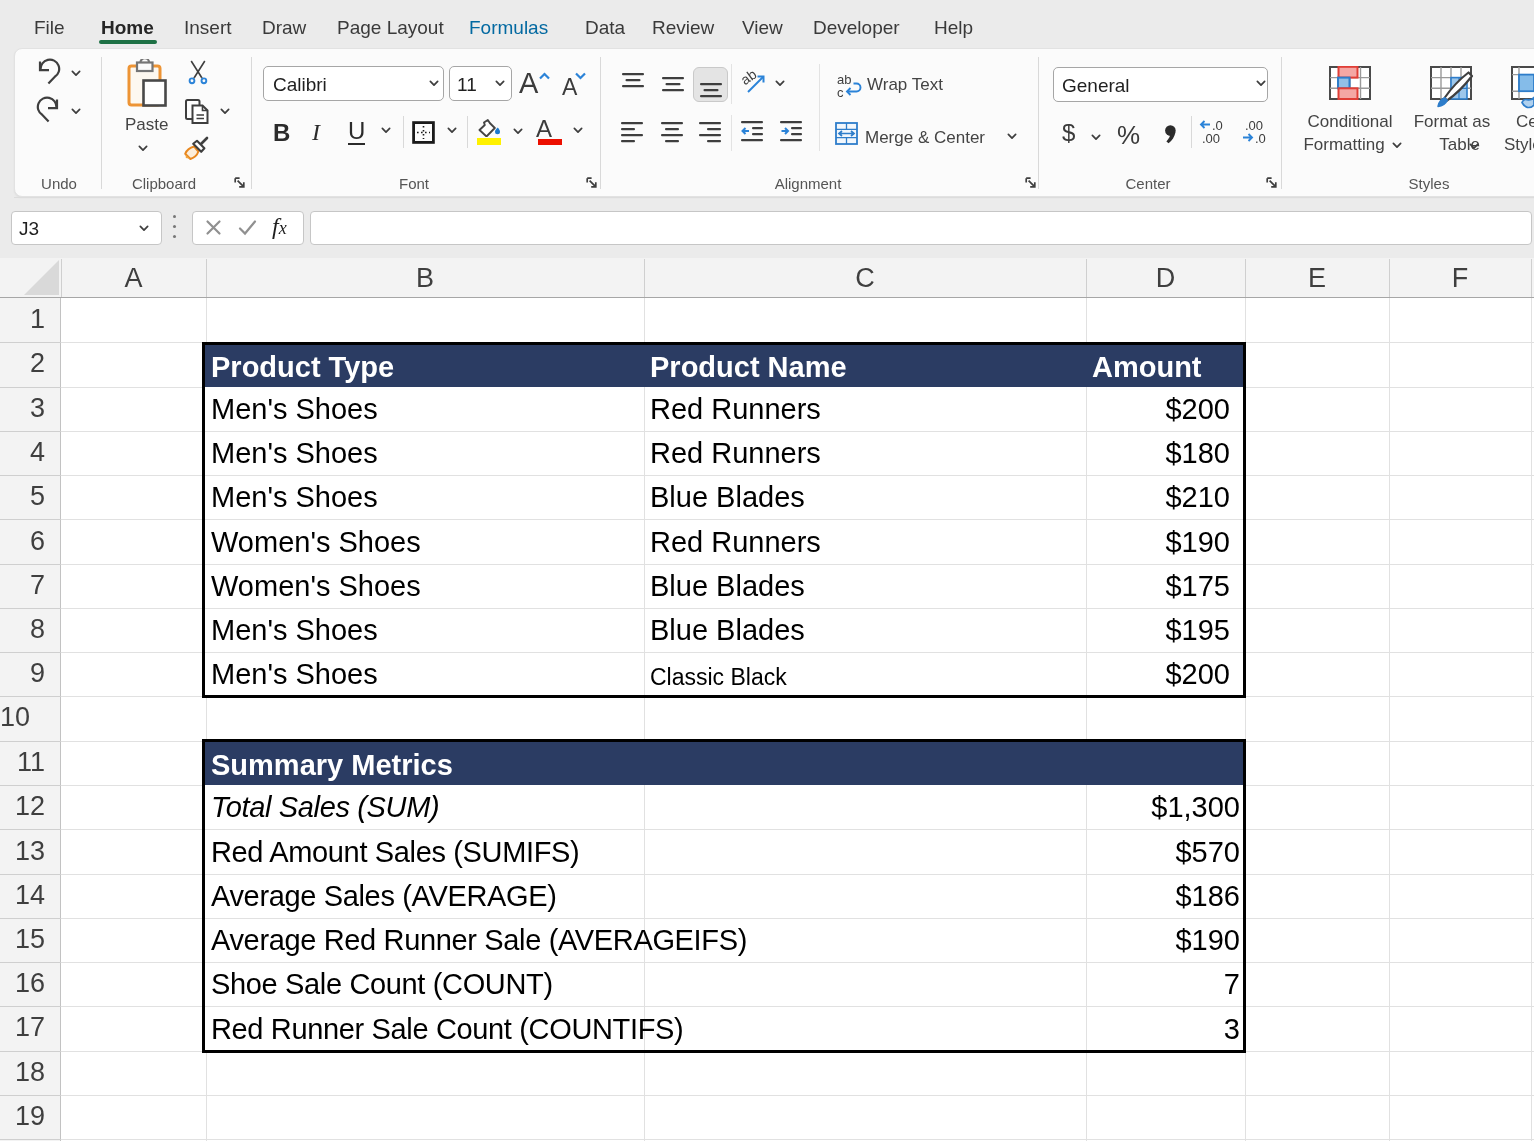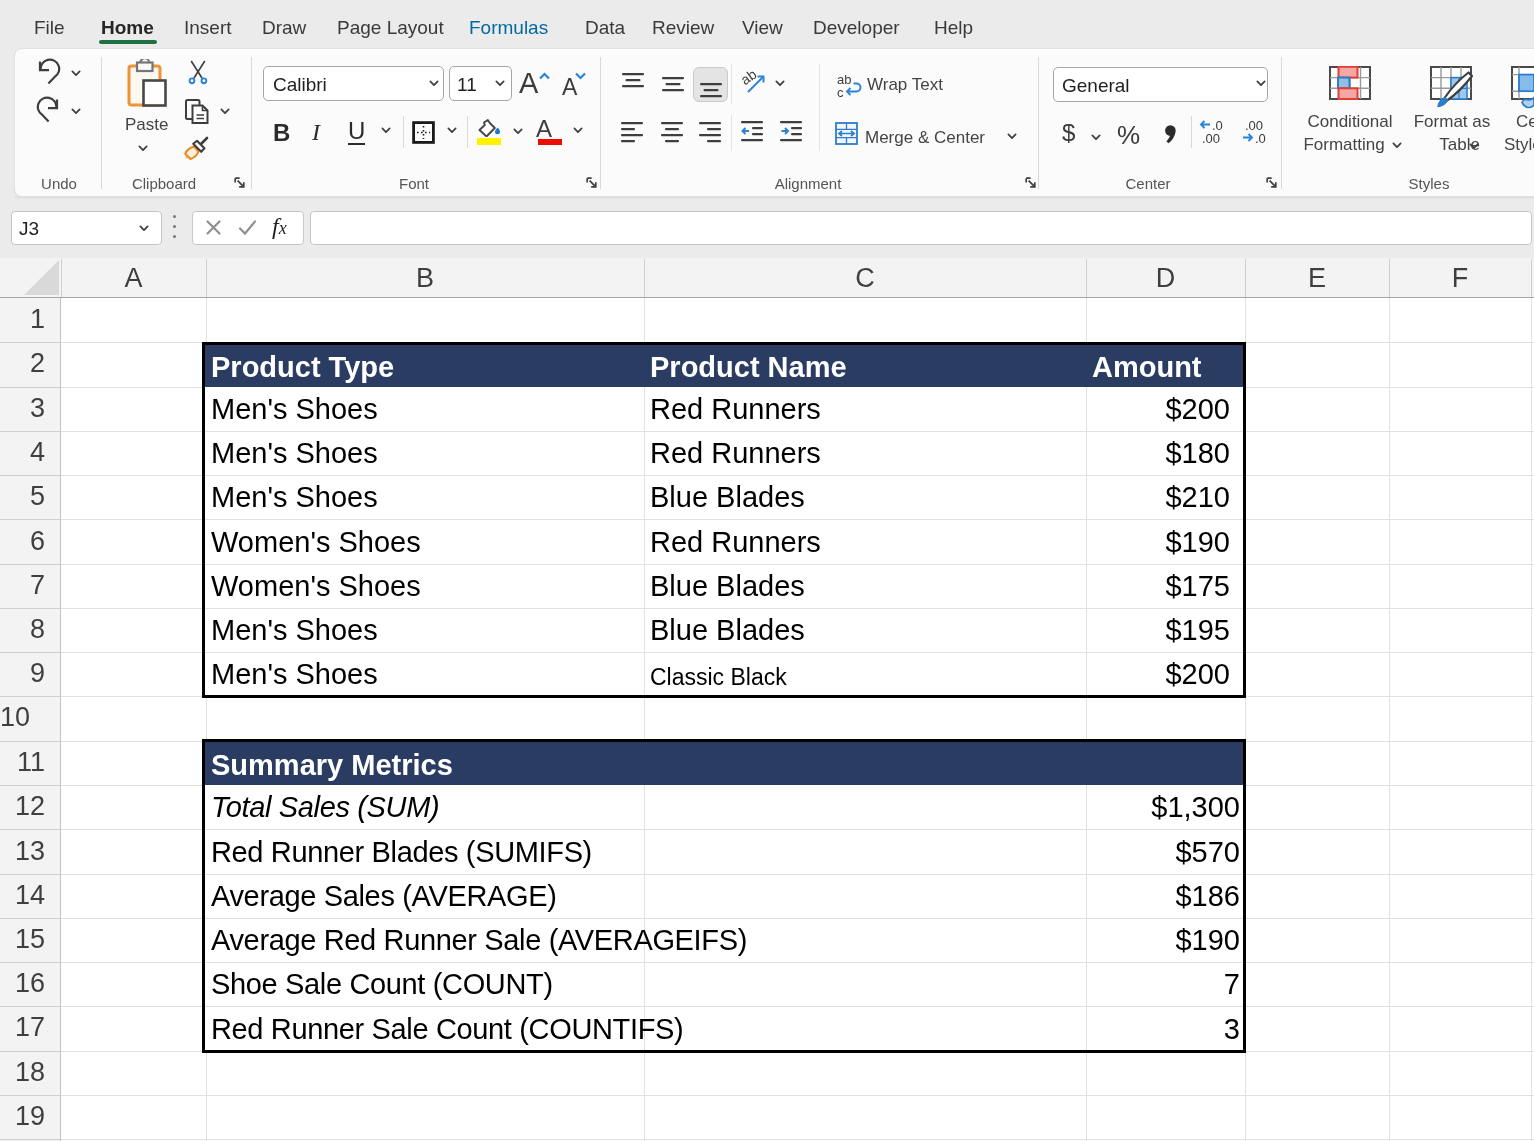--- a/index.html
+++ b/index.html
@@ -408,21 +408,21 @@
 <div class="ab" style="left:205px;top:829px;width:1038px;height:1px;background:#e1e1e1"></div>
 <div class="ab" style="left:205px;top:874px;width:1038px;height:1px;background:#e1e1e1"></div>
 <div class="ab" style="left:205px;top:918px;width:1038px;height:1px;background:#e1e1e1"></div>
 <div class="ab" style="left:205px;top:962px;width:1038px;height:1px;background:#e1e1e1"></div>
 <div class="ab" style="left:205px;top:1006px;width:1038px;height:1px;background:#e1e1e1"></div>
 <div class="ab" style="left:644px;top:785px;width:1px;height:265px;background:#e1e1e1"></div>
 <div class="ab" style="left:1086px;top:785px;width:1px;height:265px;background:#e1e1e1"></div>
 <div class="ab" style="left:211px;top:742px;width:600px;height:43px;font-size:29px;display:flex;align-items:flex-end;padding-bottom:3px;white-space:nowrap;font-weight:bold;color:#fff;padding-left:0px;">Summary Metrics</div>
 <div class="ab" style="left:211px;top:785px;width:700px;height:44px;font-size:29px;display:flex;align-items:flex-end;padding-bottom:5px;white-space:nowrap;letter-spacing:-0.35px;color:#000000;padding-left:0px;font-style:italic;">Total Sales (SUM)</div>
 <div class="ab" style="left:1086px;top:785px;width:157px;height:44px;font-size:29px;display:flex;align-items:flex-end;padding-bottom:5px;white-space:nowrap;color:#000000;justify-content:flex-end;padding-right:3px;">$1,300</div>
-<div class="ab" style="left:211px;top:829px;width:700px;height:45px;font-size:29px;display:flex;align-items:flex-end;padding-bottom:5px;white-space:nowrap;letter-spacing:-0.35px;color:#000000;padding-left:0px;">Red Runner Blades (SUMIFS)</div>
+<div class="ab" style="left:211px;top:829px;width:700px;height:45px;font-size:29px;display:flex;align-items:flex-end;padding-bottom:5px;white-space:nowrap;letter-spacing:-0.35px;color:#000000;padding-left:0px;">Red Amount Sales (SUMIFS)</div>
 <div class="ab" style="left:1086px;top:829px;width:157px;height:45px;font-size:29px;display:flex;align-items:flex-end;padding-bottom:5px;white-space:nowrap;color:#000000;justify-content:flex-end;padding-right:3px;">$570</div>
 <div class="ab" style="left:211px;top:874px;width:700px;height:44px;font-size:29px;display:flex;align-items:flex-end;padding-bottom:5px;white-space:nowrap;letter-spacing:-0.35px;color:#000000;padding-left:0px;">Average Sales (AVERAGE)</div>
 <div class="ab" style="left:1086px;top:874px;width:157px;height:44px;font-size:29px;display:flex;align-items:flex-end;padding-bottom:5px;white-space:nowrap;color:#000000;justify-content:flex-end;padding-right:3px;">$186</div>
 <div class="ab" style="left:211px;top:918px;width:700px;height:44px;font-size:29px;display:flex;align-items:flex-end;padding-bottom:5px;white-space:nowrap;letter-spacing:-0.35px;color:#000000;padding-left:0px;">Average Red Runner Sale (AVERAGEIFS)</div>
 <div class="ab" style="left:1086px;top:918px;width:157px;height:44px;font-size:29px;display:flex;align-items:flex-end;padding-bottom:5px;white-space:nowrap;color:#000000;justify-content:flex-end;padding-right:3px;">$190</div>
 <div class="ab" style="left:211px;top:962px;width:700px;height:44px;font-size:29px;display:flex;align-items:flex-end;padding-bottom:5px;white-space:nowrap;letter-spacing:-0.35px;color:#000000;padding-left:0px;">Shoe Sale Count (COUNT)</div>
 <div class="ab" style="left:1086px;top:962px;width:157px;height:44px;font-size:29px;display:flex;align-items:flex-end;padding-bottom:5px;white-space:nowrap;color:#000000;justify-content:flex-end;padding-right:3px;">7</div>
 <div class="ab" style="left:211px;top:1006px;width:700px;height:45px;font-size:29px;display:flex;align-items:flex-end;padding-bottom:5px;white-space:nowrap;letter-spacing:-0.35px;color:#000000;padding-left:0px;">Red Runner Sale Count (COUNTIFS)</div>
 <div class="ab" style="left:1086px;top:1006px;width:157px;height:45px;font-size:29px;display:flex;align-items:flex-end;padding-bottom:5px;white-space:nowrap;color:#000000;justify-content:flex-end;padding-right:3px;">3</div>
 </body></html>

